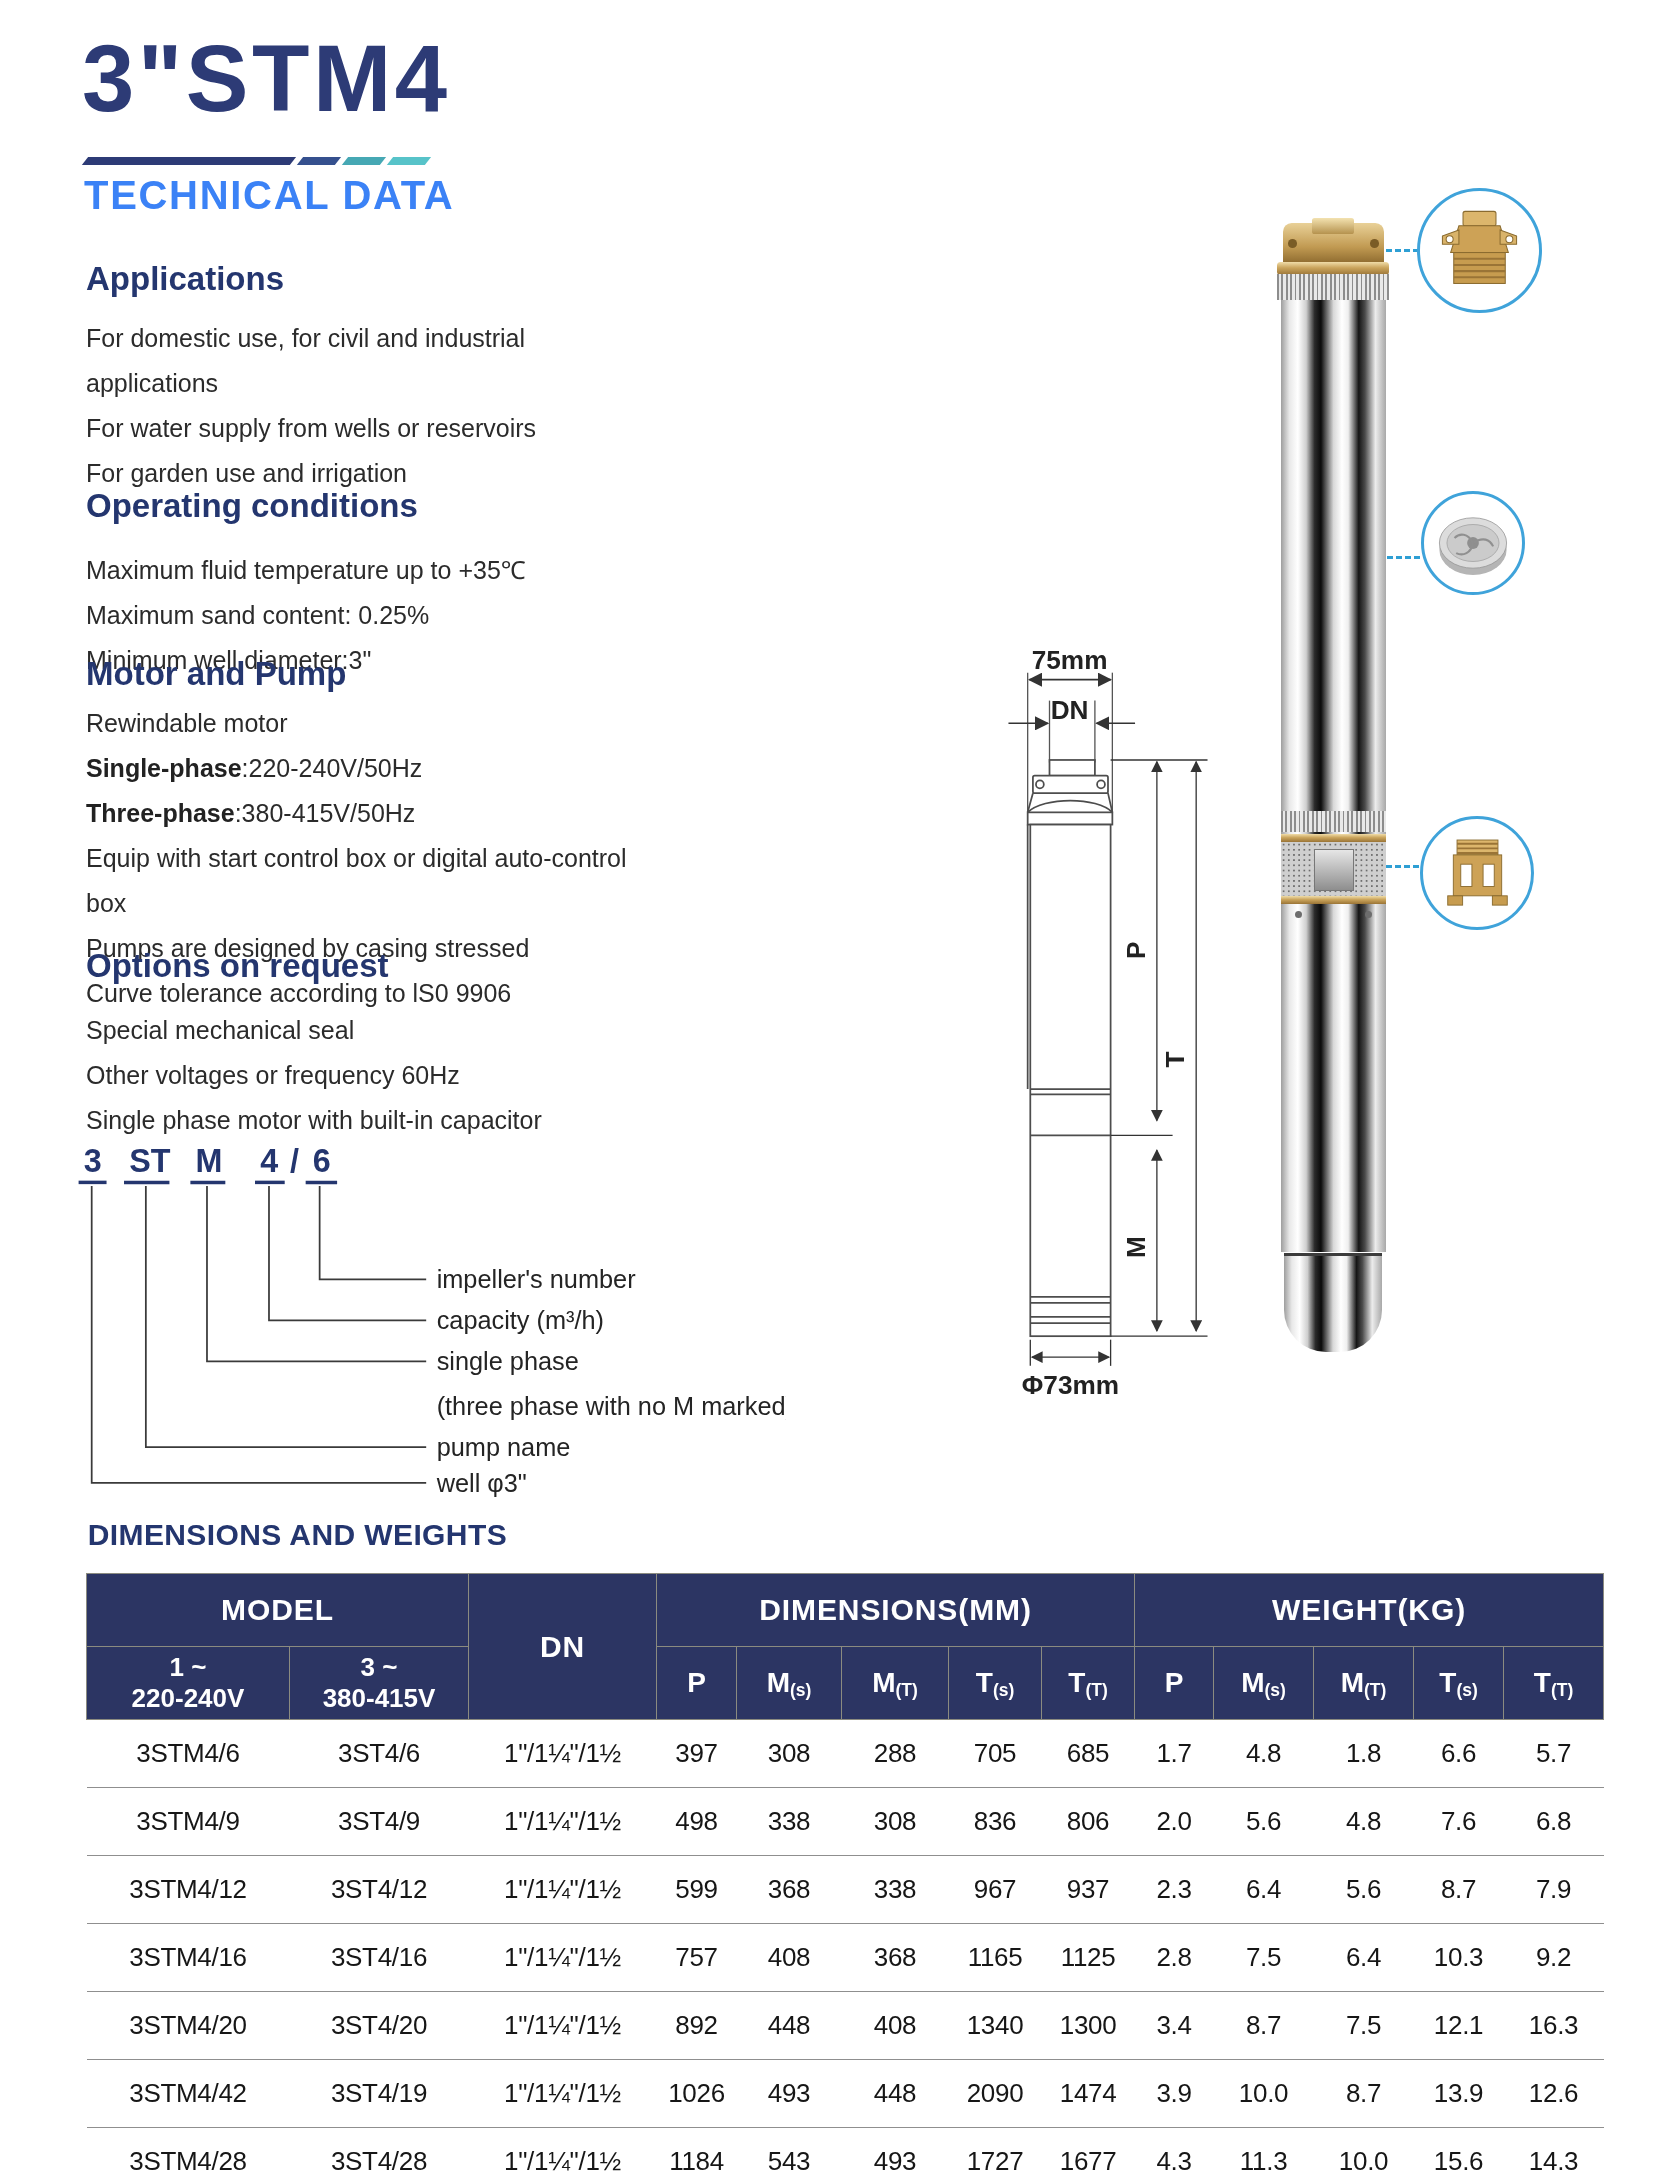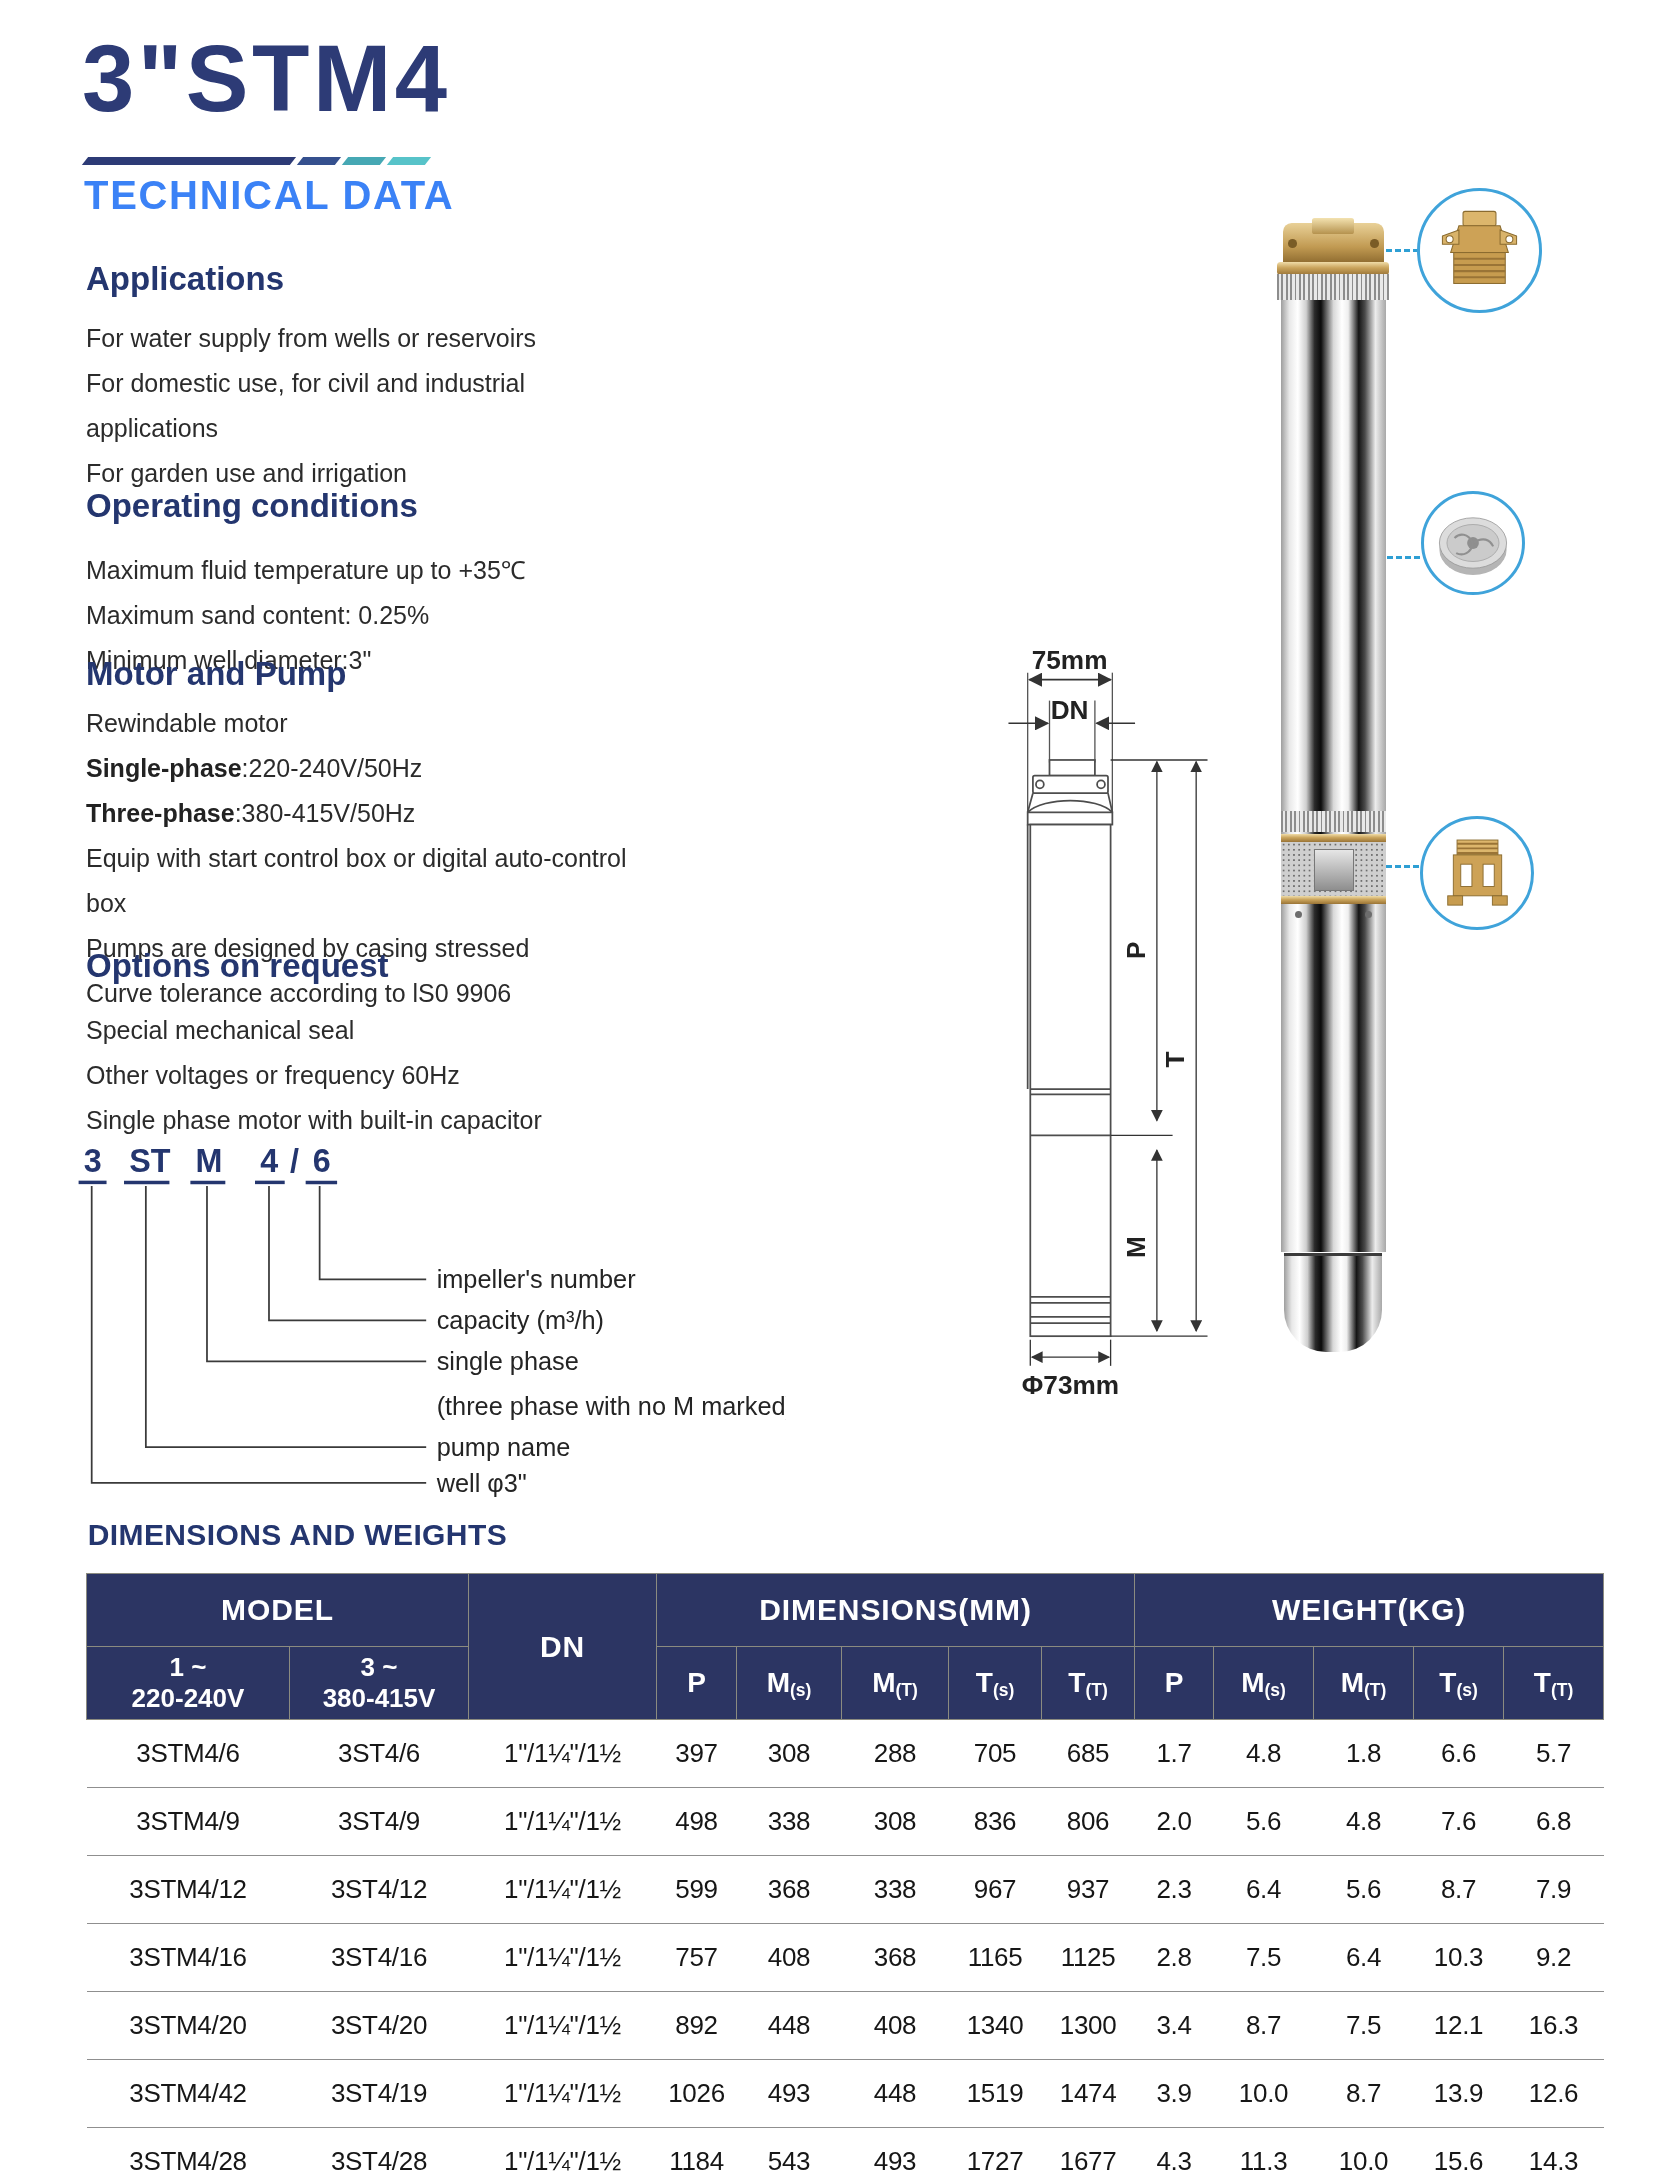--- a/index.html
+++ b/index.html
@@ -96,22 +96,22 @@
   <div class="bar">
     <span class="b1"></span>
     <span class="b2"></span>
     <span class="b3"></span>
     <span class="b4"></span>
   </div>
   <div class="h-sub">TECHNICAL DATA</div>
 
   <div class="section" id="sec-applications">
     <h2>Applications</h2>
+    <p>For domestic use, for civil and industrial applications</p>
     <p>For water supply from wells or reservoirs</p>
-    <p>For domestic use, for civil and industrial applications</p>
     <p>For garden use and irrigation</p>
   </div>
 
   <div class="section" id="sec-operating">
     <h2>Operating conditions</h2>
     <p>Maximum fluid temperature up to +35℃</p>
     <p>Maximum sand content: 0.25%</p>
     <p>Minimum well diameter:3"</p>
   </div>
 
@@ -412,21 +412,21 @@
             <td>12.1</td>
             <td>16.3</td>
           </tr>
         <tr>
             <td>3STM4/42</td>
             <td>3ST4/19</td>
             <td>1"/1¼"/1½</td>
             <td>1026</td>
             <td>493</td>
             <td>448</td>
-            <td>1519</td>
+            <td>2090</td>
             <td>1474</td>
             <td>3.9</td>
             <td>10.0</td>
             <td>8.7</td>
             <td>13.9</td>
             <td>12.6</td>
           </tr>
         <tr>
             <td>3STM4/28</td>
             <td>3ST4/28</td>

